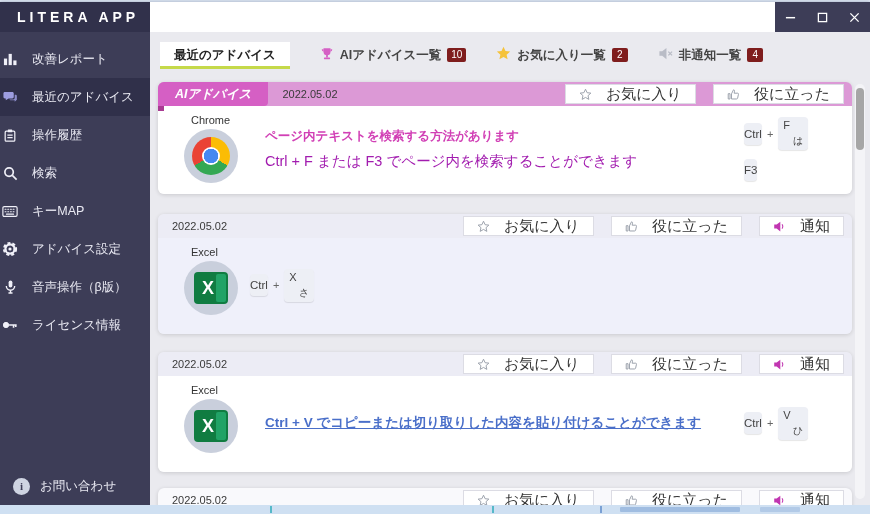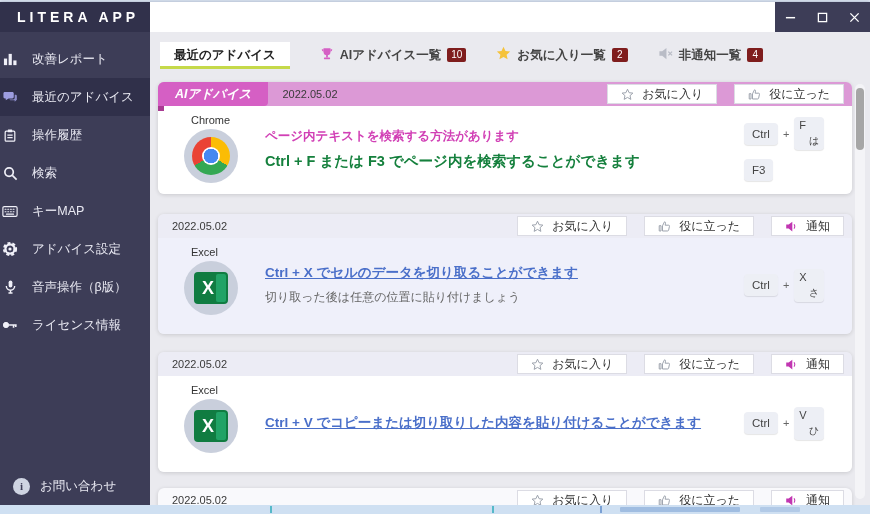--- a/index.html
+++ b/index.html
@@ -38,39 +38,39 @@
   .cards { width:694px; }
   .card { border-radius:6px; box-shadow:0 1px 4px rgba(0,0,0,.14); }
   .card-header { height:24px; display:flex; align-items:center; border-radius:6px 6px 0 0; padding-right:8px; position:relative; }
   .card-header.pink { background:#dc99d6; }
   .card-header.light { background:#ececf5; }
   .card-header.white { background:#f9f9fc; }
   .ai-badge { background:#d55fc4; color:#fff; font-style:italic; font-weight:bold; font-size:12.5px; padding:0 17px; height:24px; line-height:24px; border-radius:6px 0 4px 0; position:relative; }
   .ai-badge::after { content:""; position:absolute; left:0; bottom:-5px; width:6px; height:5px; background:#a93b92; }
   .card-date { font-size:11px; color:#3a3a3a; margin-left:14px; }
   .hdr-actions { margin-left:auto; display:flex; gap:17px; align-items:center; }
-  .act-btn { background:#fff; border:1px solid #dcdce4; height:20px; display:flex; align-items:center; gap:8px; padding:0 13px; font-size:12px; color:#333; cursor:pointer; }
+  .act-btn { background:#fff; border:1px solid #dcdce4; height:20px; display:flex; align-items:center; gap:14px; padding:0 13px; font-size:15px; color:#333; cursor:pointer; }
   .act-btn .aicon { display:flex; color:#9aa0ab; }
   .act-btn .aicon.notify { color:#c136b1; }
 
   .card-body { border-radius:0 0 6px 6px; padding:6px 12px 8px 26px; display:flex; }
   .card-body.white { background:#fff; }
   .card-body.lav { background:#eff0fa; }
   .h88 { height:88px; } .h96 { height:96px; }
   .body-left { width:66px; flex:none; }
   .app-label { font-size:11px; color:#333; margin:2px 0 3px 7px; }
   .app-circle { width:54px; height:54px; border-radius:50%; background:#c9cfdc; display:flex; align-items:center; justify-content:center; }
   .body-text { flex:1; padding-left:15px; display:flex; flex-direction:column; justify-content:center; gap:7px; min-width:0; }
   .pink-title { color:#d13fb5; font-size:12.5px; font-weight:bold; }
-  .main-text { color:#15803d; font-size:14.5px; font-weight:bold; }
+  .main-text { color:#a21caf; font-size:14.5px; font-weight:normal; }
   .link-text { color:#4a6fc9; font-size:13.5px; font-weight:bold; text-decoration:underline; cursor:pointer; }
   .sub-text { color:#666; font-size:12px; }
   .body-keys { width:96px; flex:none; display:flex; flex-direction:column; justify-content:center; gap:9px; }
   .keys-row { display:flex; align-items:center; gap:5px; }
-  .keycap { background:#edeff5; border-radius:4px; padding:5px 8px; font-size:11.5px; color:#444; box-shadow:0 1px 1px rgba(0,0,0,.1); }
+  .keycap { background:#edeff5; border-radius:4px; padding:5px 0; font-size:11.5px; color:#444; box-shadow:0 1px 1px rgba(0,0,0,.1); }
   .keycap2 { background:#edeff5; border-radius:4px; width:30px; height:33px; position:relative; color:#444; box-shadow:0 1px 1px rgba(0,0,0,.1); flex:none; }
   .keycap2 .kmain { position:absolute; top:2px; left:5px; font-size:11px; }
   .keycap2 .ksub { position:absolute; bottom:2px; right:5px; font-size:10px; }
   .plus { color:#666; font-size:11px; }
 
   
   .chrome-logo { width:38px; height:38px; border-radius:50%; background:conic-gradient(#fbbc05 0 120deg,#34a853 120deg 240deg,#ea4335 240deg 360deg); position:relative; }
   .chrome-logo::after { content:""; position:absolute; inset:10px; border-radius:50%; background:radial-gradient(circle,#4688f1 0 7px,#fff 7.5px); }
   .excel-logo { width:34px; height:32px; background:#107c41; border-radius:4px; position:relative; display:flex; align-items:center; justify-content:center; }
   .excel-logo::before { content:""; position:absolute; right:2px; top:2px; bottom:2px; width:10px; background:#21a366; border-radius:2px; }
@@ -324,24 +324,20 @@
             </div>
             <div class="card-body lav h96">
               <div class="body-left">
                 <div class="app-label">Excel</div>
                 <div class="app-circle">
                     <div class="excel-logo">
                       <span class="excel-x">X</span>
                     </div>
                   </div>
               </div>
-              <div class="body-text">
-                <div class="link-text">Ctrl + X でセルのデータを切り取ることができます</div>
-                <div class="sub-text">切り取った後は任意の位置に貼り付けましょう</div>
-              </div>
               <div class="body-keys">
                 <div class="keys-row">
                   <span class="keycap">Ctrl</span>
                   <span class="plus">+</span>
                   <span class="keycap2">
                     <span class="kmain">X</span>
                     <span class="ksub">さ</span>
                   </span>
                 </div>
               </div>

